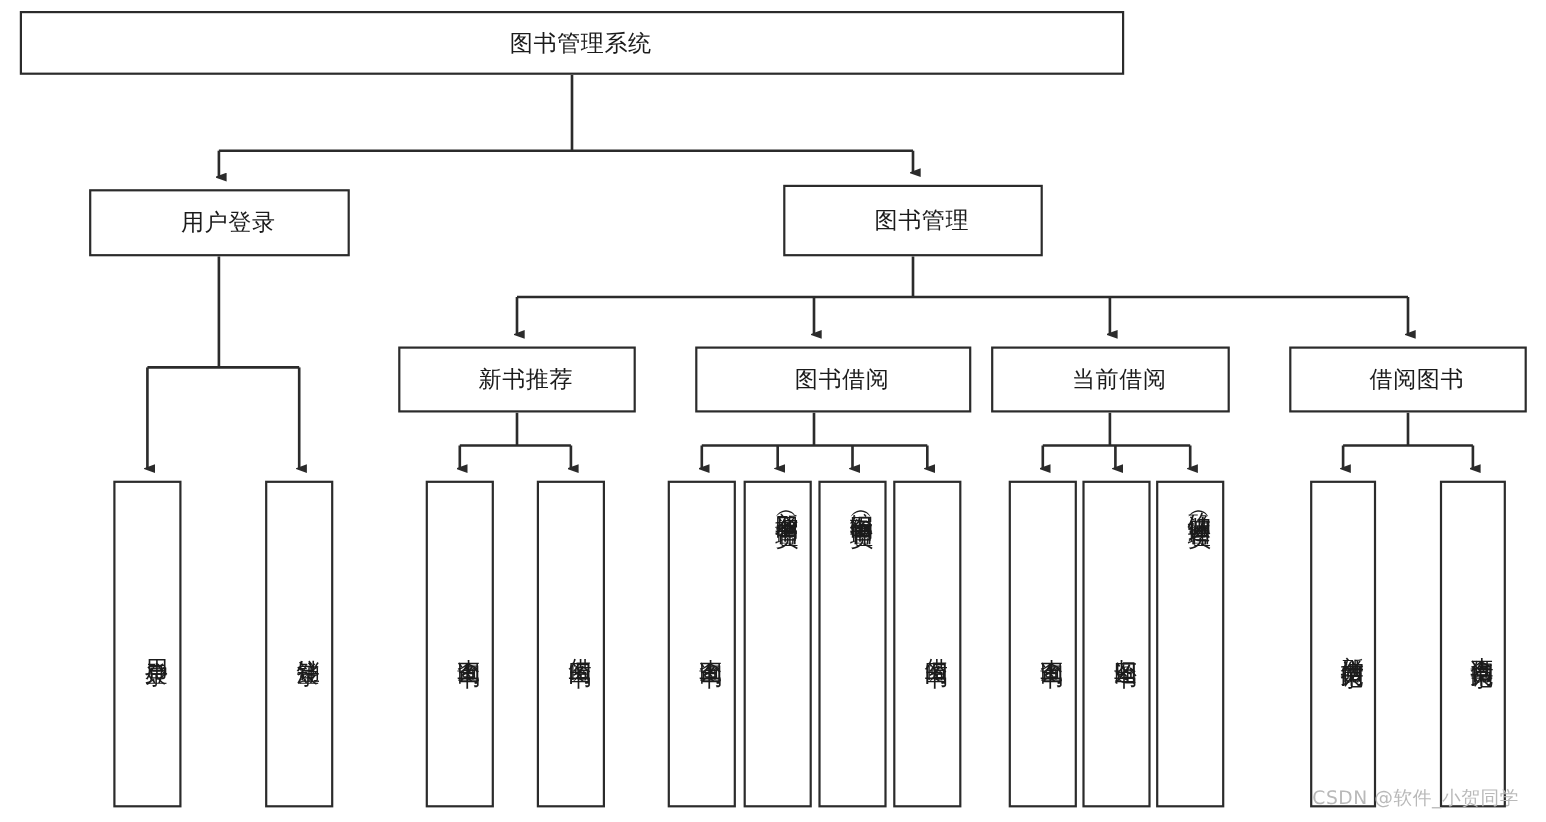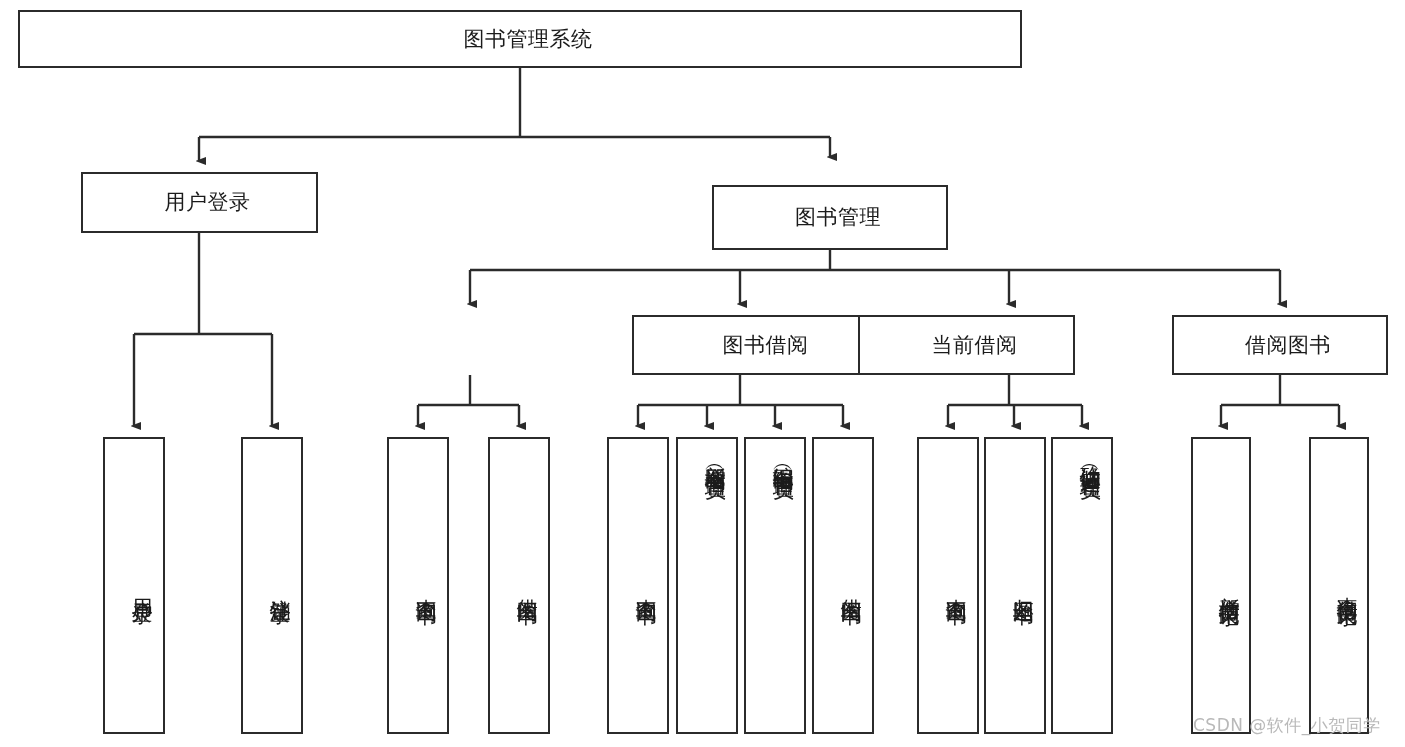--- a/index.html
+++ b/index.html
@@ -120,28 +120,31 @@
     </g>
   </svg>
 
   <div class="node" style="left:18px; top:10px; width:1004px; height:58px;">
     <span class="label">图书管理系统</span>
   </div>
 
   <div class="node" style="left:81px; top:172px; width:237px; height:61px;">
     <span class="label">用户登录</span>
   </div>
-  <div class="node" style="left:712px; top:168px; width:236px; height:65px;margin-top:17px;">
+  <div class="node" style="left:712px; top:168px; width:236px; height:65px;">
     <span class="label">图书管理</span>
   </div>
 
+  <div class="node" style="left:362px; top:315px; width:216px; height:60px;">
+    <span class="label">新书推荐</span>
+  </div>
   <div class="node" style="left:632px; top:315px; width:251px; height:60px;">
     <span class="label">图书借阅</span>
   </div>
-  <div class="node" style="left:858px; top:315px; width:217px; height:60px;justify-content:center;">
+  <div class="node" style="left:901px; top:315px; width:217px; height:60px;justify-content:center;">
     <span class="label">当前借阅</span>
   </div>
   <div class="node" style="left:1172px; top:315px; width:216px; height:60px;">
     <span class="label">借阅图书</span>
   </div>
 
   <div class="node vertical center" style="left:103px; top:437px; width:62px; height:297px;">
     <span class="label">用户登录</span>
   </div>
   <div class="node vertical center" style="left:241px; top:437px; width:62px; height:297px;">

